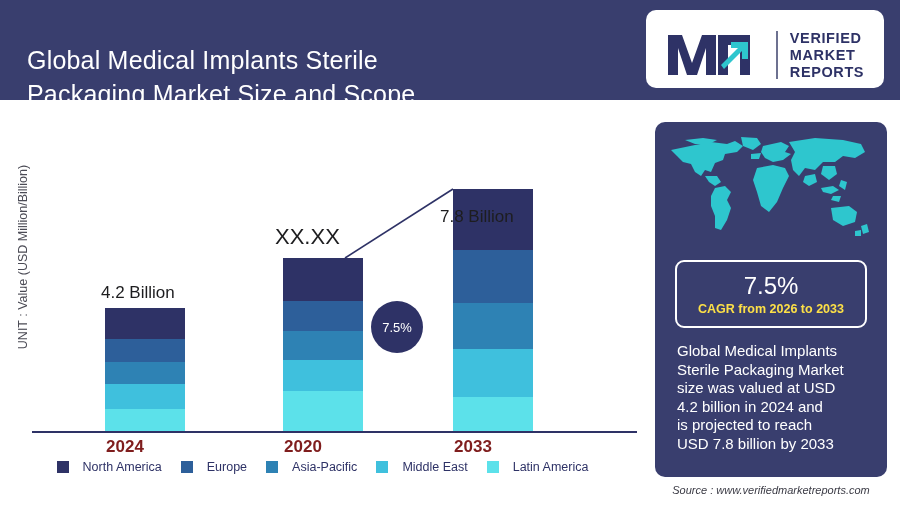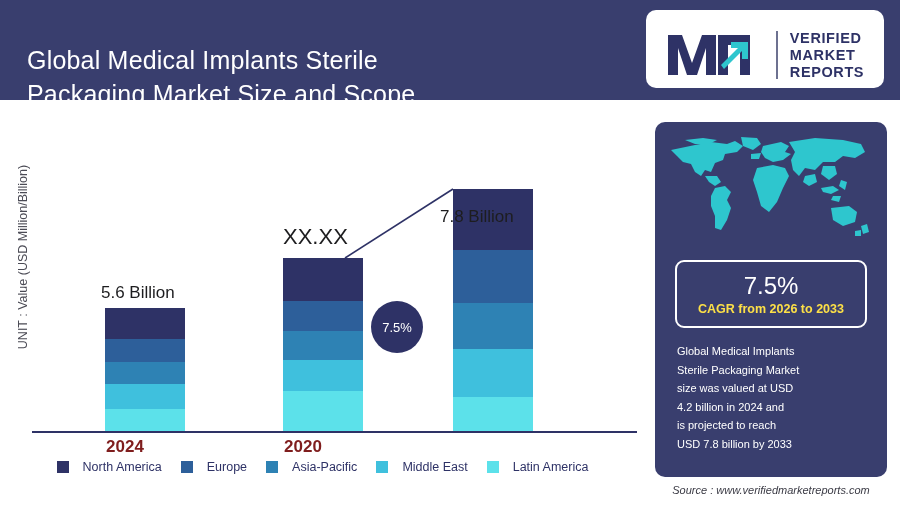--- a/index.html
+++ b/index.html
@@ -100,21 +100,21 @@
   #cagr-pct {
     color: #ffffff; font-size: 24px; font-weight: 400; line-height: 27px;
     font-family: "Liberation Sans", sans-serif;
   }
   #cagr-sub {
     color: #fde047; font-size: 12.5px; font-weight: 700; margin-top: 3px;
     font-family: "Liberation Sans", sans-serif;
   }
   #panel-desc {
     position: absolute; left: 22px; top: 220px; width: 200px;
-    color: #ffffff; font-size: 11px; line-height: 18.5px;
+    color: #ffffff; font-size: 15px; line-height: 18.5px;
     white-space: pre-line; font-family: "Liberation Sans", sans-serif;
   }
   #source-note {
     position: absolute; left: 655px; top: 484px; width: 232px;
     text-align: center; color: #3a3a44; font-size: 11px;
     font-style: italic; font-family: "Liberation Sans", sans-serif;
   }
 </style>
 </head>
 <body>
@@ -151,41 +151,42 @@
 
     <div id="cagr-bubble">7.5%</div>
 
     <div class="bar" style="left:105px; top:208px; height:123px;">
       <div class="seg" style="height:30.8px; background:#2e3266;"></div>
       <div class="seg" style="height:23.4px; background:#2d5f9a;"></div>
       <div class="seg" style="height:22.0px; background:#2e82b4;"></div>
       <div class="seg" style="height:24.9px; background:#3fc0dd;"></div>
       <div class="seg" style="height:21.9px; background:#5ce1ea;"></div>
     </div>
-    <div class="bar-value" style="left:101px; top:183px;">5.6 Billion</div>
+    <div class="bar-value" style="left:101px; top:183px;">4.2 Billion</div>
     <div class="x-label" style="left:65px;">2024</div>
 
     <div class="bar" style="left:283px; top:158px; height:173px;">
       <div class="seg" style="height:43.3px; background:#2e3266;"></div>
       <div class="seg" style="height:29.9px; background:#2d5f9a;"></div>
       <div class="seg" style="height:28.4px; background:#2e82b4;"></div>
       <div class="seg" style="height:31.4px; background:#3fc0dd;"></div>
       <div class="seg" style="height:40.0px; background:#5ce1ea;"></div>
     </div>
-    <div class="bar-value" style="left:283px; top:124px; font-size:22px;">XX.XX</div>
+    <div class="bar-value" style="left:275px; top:124px; font-size:22px;">XX.XX</div>
     <div class="x-label" style="left:243px;">2020</div>
 
     <div class="bar" style="left:453px; top:89px; height:242px;">
       <div class="seg" style="height:60.5px; background:#2e3266;"></div>
       <div class="seg" style="height:53.2px; background:#2d5f9a;"></div>
       <div class="seg" style="height:46.5px; background:#2e82b4;"></div>
       <div class="seg" style="height:48.3px; background:#3fc0dd;"></div>
       <div class="seg" style="height:33.5px; background:#5ce1ea;"></div>
     </div>
     <div class="bar-value" style="left:440px; top:59px;margin-top:48px;">7.8 Billion</div>
+    <div class="x-label" style="left:413px;">2033</div>
 
     <div id="axis-line"></div>
 
     <div id="legend">
       <div class="legend-item">
         <span class="legend-swatch" style="background:#2e3266;"></span>
         <span class="legend-text">North America</span>
       </div>
       <div class="legend-item">
         <span class="legend-swatch" style="background:#2d5f9a;"></span>

